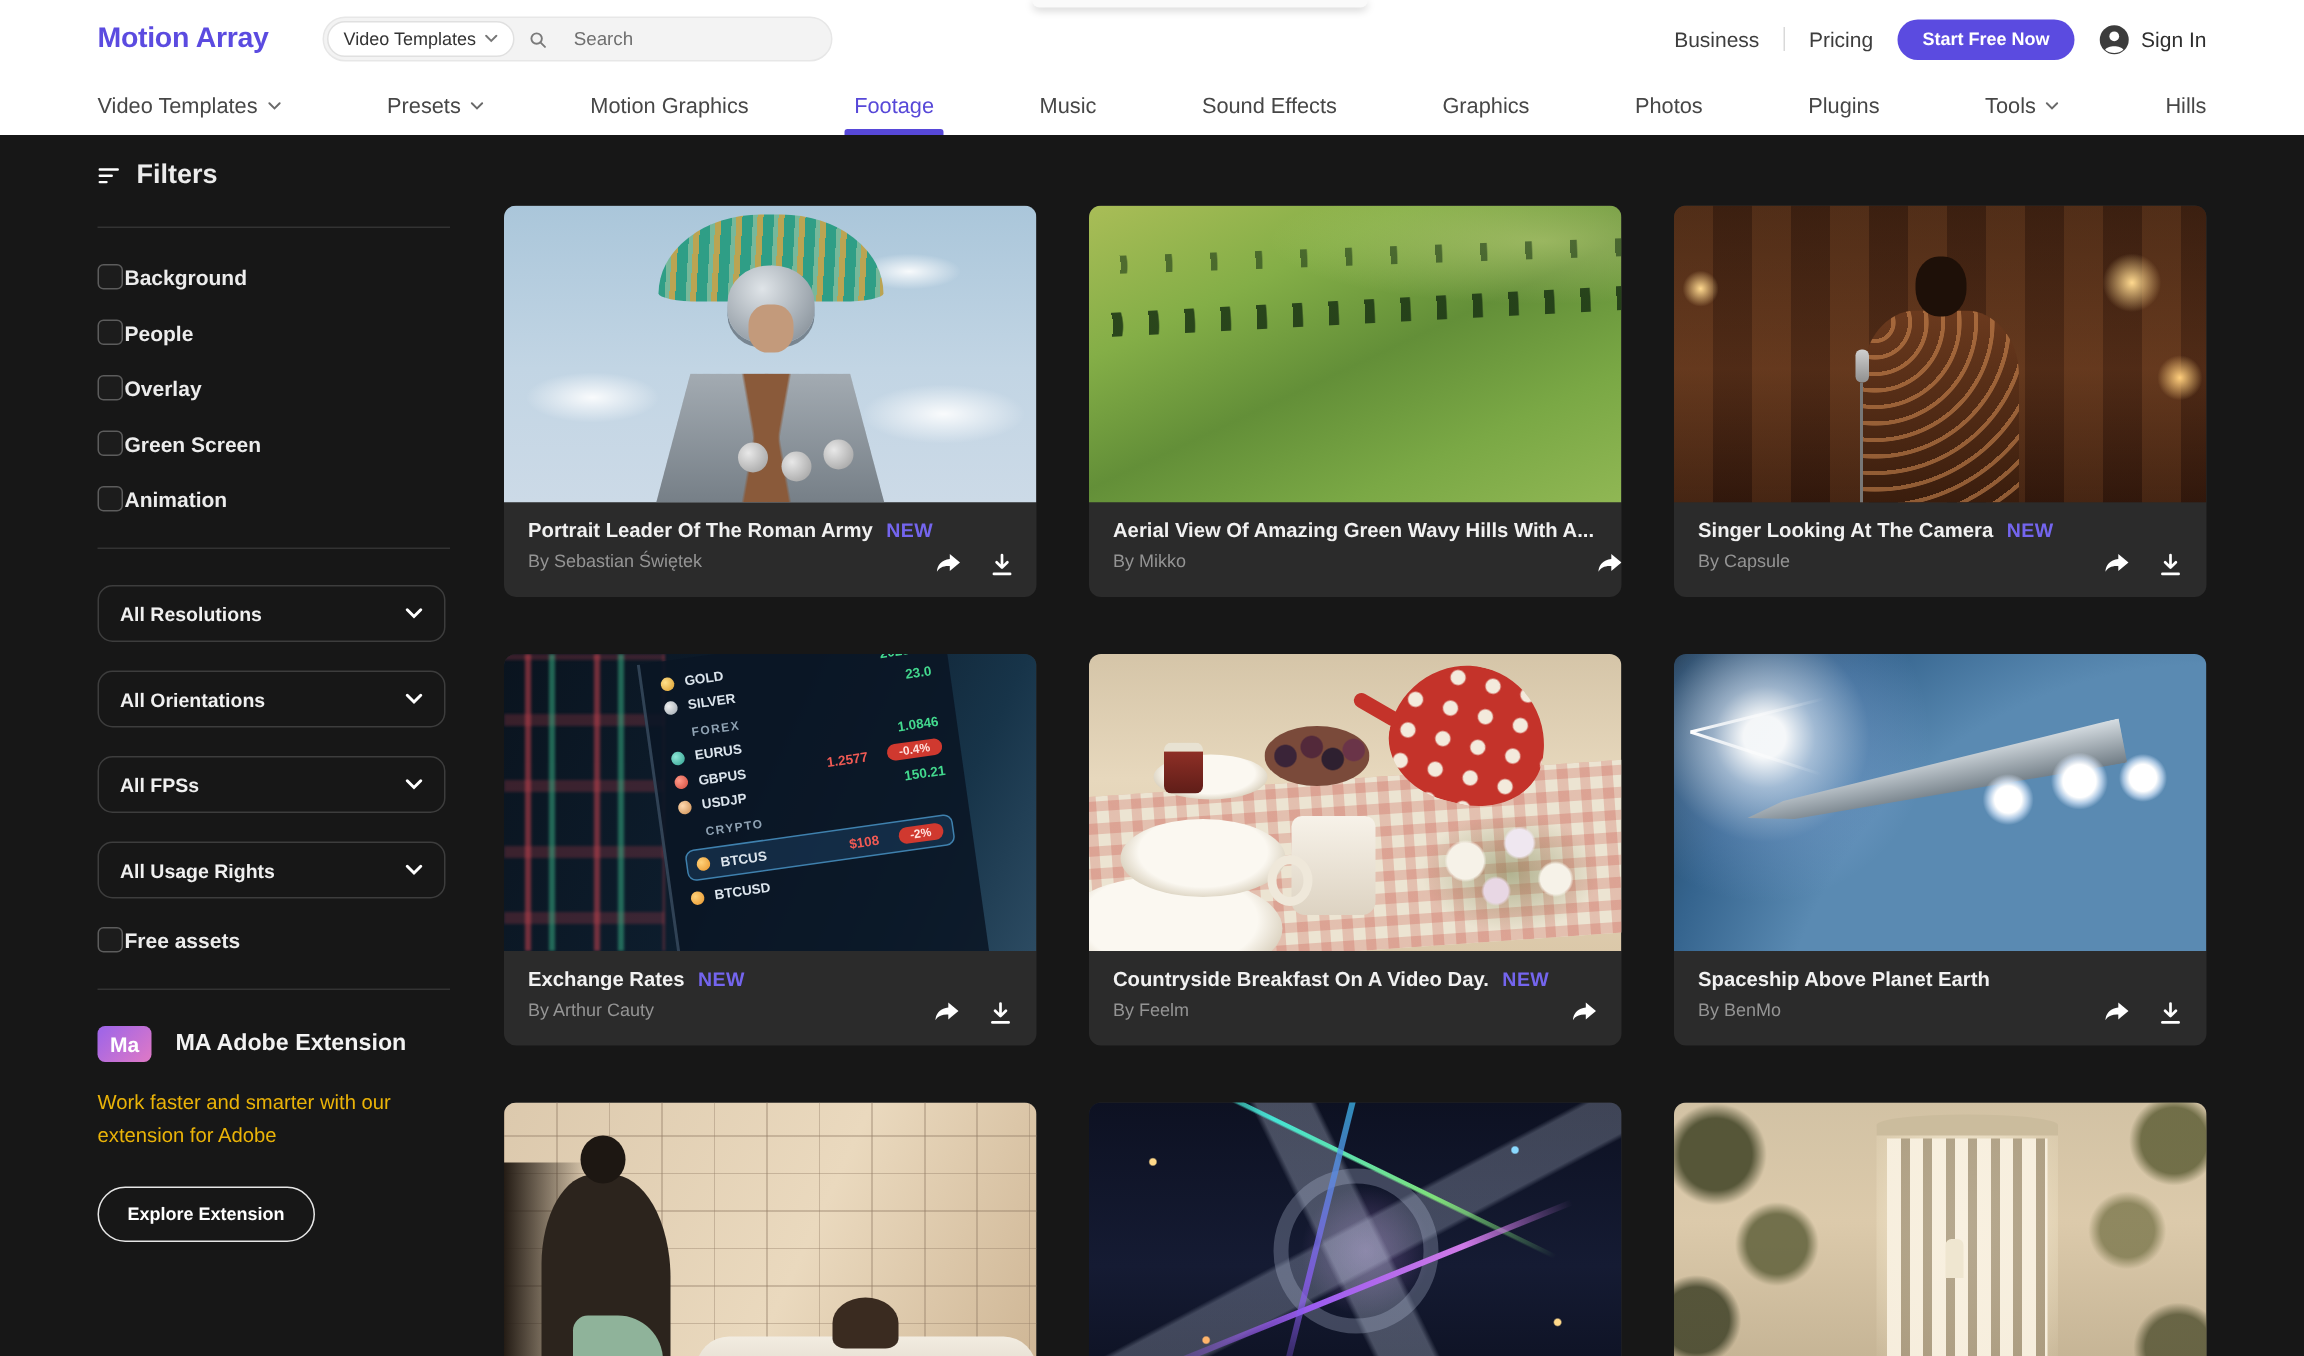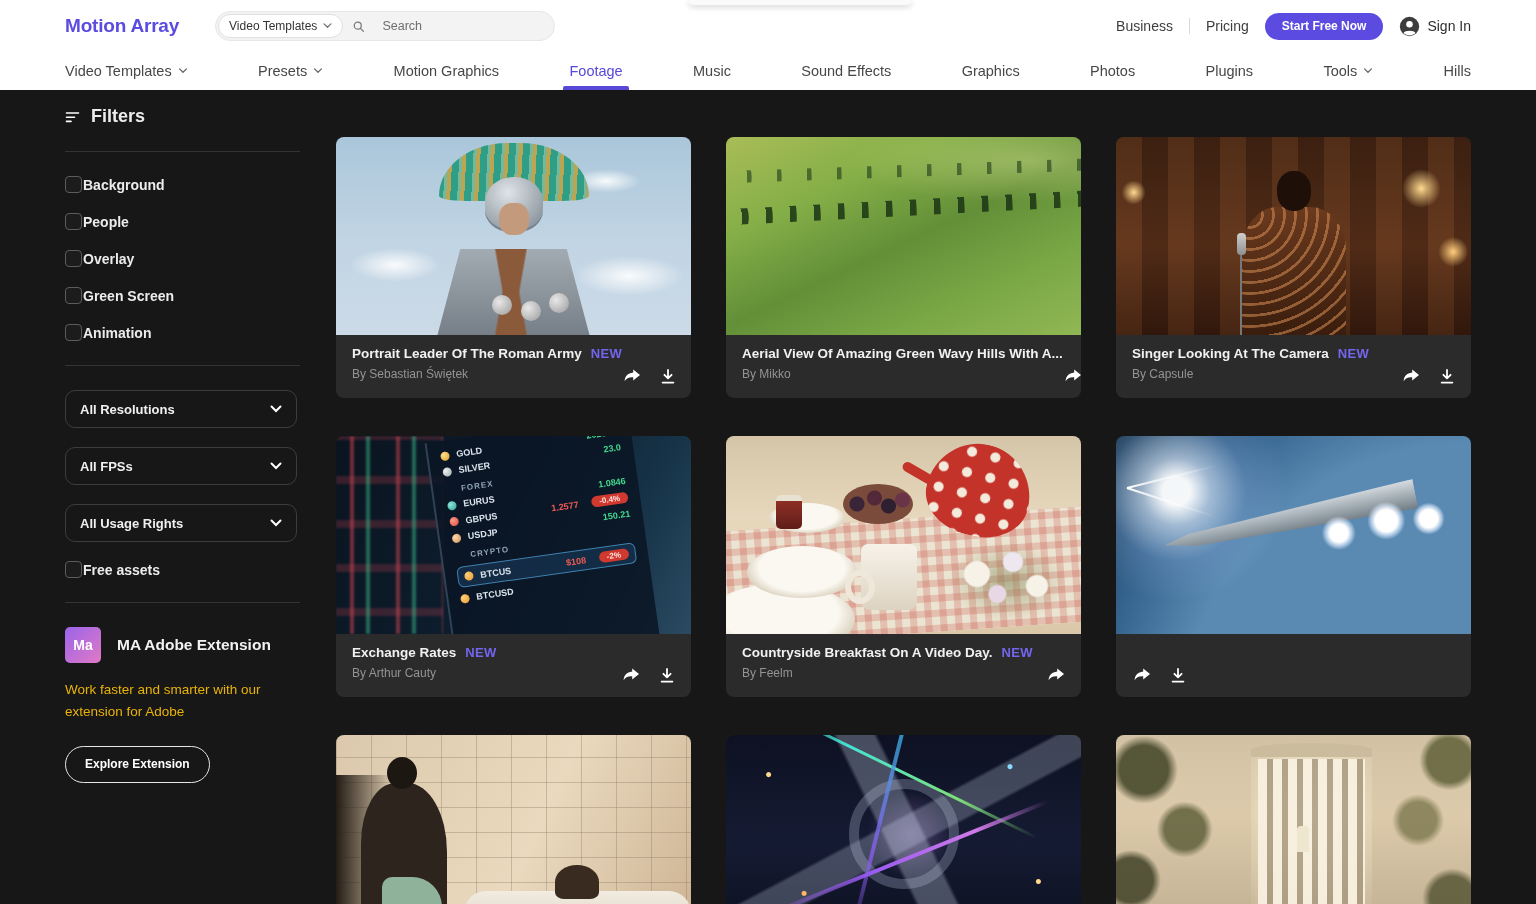--- a/index.html
+++ b/index.html
@@ -42,21 +42,21 @@
   .filters-head { display:flex; align-items:center; gap:11px; margin-top:16px; font-size:18px; font-weight:700; }
   .sb-divider { height:1px; background:#333; margin:24px 0; }
   .check-row { display:flex; align-items:center; gap:1px; margin-bottom:20px; cursor:pointer; }
   .checkbox { width:17px; height:17px; border:1.5px solid #5c5c5c; border-radius:4px; background:#1c1c1c; flex:0 0 auto; }
   .check-label { font-size:14px; font-weight:700; color:#ececec; }
   .dropdown { display:flex; align-items:center; justify-content:space-between; width:232px; height:38px;
               border:1px solid #3d3d3d; border-radius:10px; padding:0 14px; margin-bottom:19px; cursor:pointer; }
   .dropdown span { font-size:13px; font-weight:700; color:#f0f0f0; }
   .dropdown svg { stroke:#fff; }
   .ext-head { display:flex; align-items:center; gap:16px; margin-bottom:16px; }
-  .ma-badge { width:36px; height:36px; border-radius:5px; background:linear-gradient(135deg,#a266e6,#d america 0); }
+  .ma-badge { width:36px; height:24px; border-radius:5px; background:linear-gradient(135deg,#a266e6,#d america 0); }
   .ma-badge { background:linear-gradient(135deg,#a266e6 10%,#d977c9 90%); display:flex; align-items:center;
               justify-content:center; font-size:14px; font-weight:700; color:#fff; }
   .ext-title { font-size:15.5px; font-weight:700; color:#f2f2f2; }
   .ext-desc { font-size:13.5px; color:#eab308; line-height:1.65; margin-bottom:22px; width:200px; }
   .ext-btn { background:transparent; border:1.5px solid #e6e6e6; color:#fff; border-radius:19px; height:37px;
              padding:0 19px; font-size:12px; font-weight:700; cursor:pointer; font-family:"Liberation Sans",sans-serif; }
 
   
   .grid { position:absolute; top:137px; left:336px; width:1135px; display:grid;
           grid-template-columns:repeat(3,355px); column-gap:35px; row-gap:38px; }
@@ -362,20 +362,26 @@
   </div>
   <div class="check-row">
     <span class="checkbox"></span>
     <span class="check-label">Animation</span>
   </div>
 
   <div class="sb-divider"></div>
 
   <div class="dropdown">
     <span>All Resolutions</span>
+    <svg width="12" height="8" viewBox="0 0 12 8" fill="none" stroke-width="2" stroke-linecap="round">
+        <path d="M1.5 1.5L6 6l4.5-4.5"></path>
+      </svg>
+  </div>
+  <div class="dropdown">
+    <span>All Orientations</span>
     <svg width="12" height="8" viewBox="0 0 12 8" fill="none" stroke-width="2" stroke-linecap="round">
         <path d="M1.5 1.5L6 6l4.5-4.5"></path>
       </svg>
   </div>
   <div class="dropdown">
     <span>All FPSs</span>
     <svg width="12" height="8" viewBox="0 0 12 8" fill="none" stroke-width="2" stroke-linecap="round">
         <path d="M1.5 1.5L6 6l4.5-4.5"></path>
       </svg>
   </div>
@@ -591,20 +597,26 @@
   <div class="card">
     <div class="card-img">
       <div class="art art-spaceship">
         <div class="s-ray" style="transform:rotate(18deg)"></div>
         <div class="s-ray" style="transform:rotate(-14deg)"></div>
         <div class="s-ship"></div>
         <div class="s-engines"></div>
       </div>
     </div>
     <div class="card-footer">
+      <div>
+        <div class="title-line">
+          <span class="card-title">Spaceship Above Planet Earth</span>
+        </div>
+        <div class="card-author">By BenMo</div>
+      </div>
       <div class="card-actions">
         <svg width="19" height="17" viewBox="0 0 19 17" fill="#fff">
             <path d="M11.2 4.6V1.4L18 7l-6.8 5.6V9.3C6.9 9 4.3 10.4 2.6 13.2c.3-4.7 3-7.9 8.6-8.6z"></path>
           </svg>
         <svg width="16" height="17" viewBox="0 0 16 17" fill="none" stroke="#fff" stroke-width="1.8" stroke-linecap="round" stroke-linejoin="round">
             <path d="M8 2v8.2M4.4 6.8L8 10.4l3.6-3.6"></path>
             <path d="M2.6 14.6h10.8"></path>
           </svg>
       </div>
     </div>

